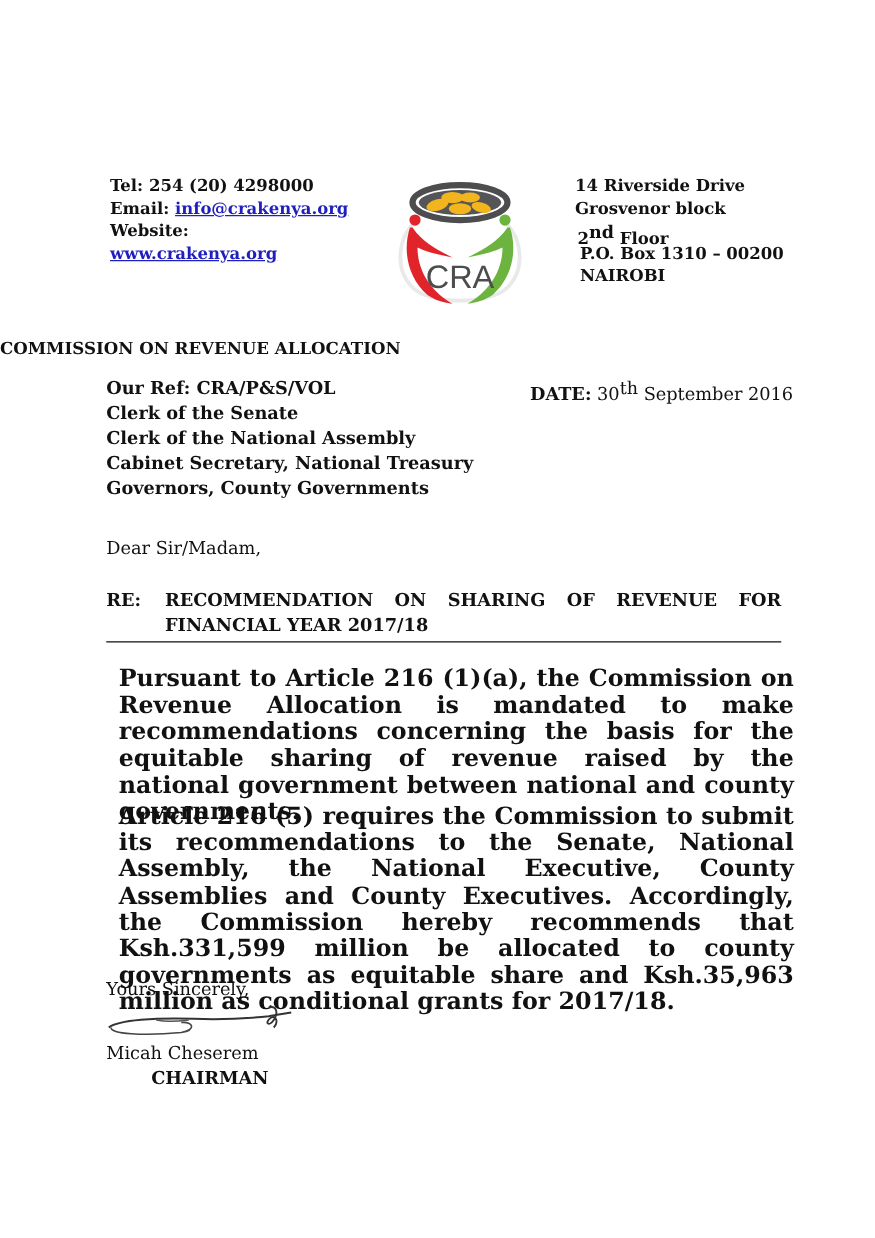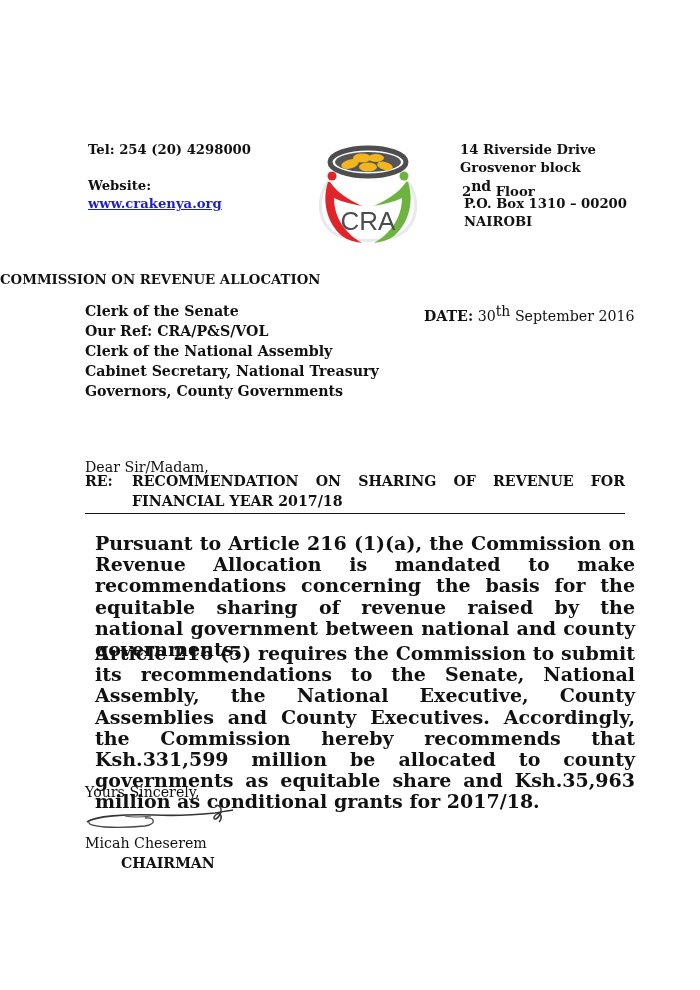--- a/index.html
+++ b/index.html
@@ -7,38 +7,41 @@
          font-family: "DejaVu Serif", serif; color: #111; }
   .abs { position: absolute; }
   .b { font-weight: bold; }
   .hdr { font-size: 13.2px; line-height: 18px; font-weight: bold; margin-top: 20px; }
   a.lnk { color: #1a0dab; color: #1f1fbf; text-decoration: underline; }
   .sup { font-size: 14px; vertical-align: 5px; }
   .addr-line { position: absolute; left: 0; white-space: nowrap; }
   .title { left: 0; width: 700px; top: 272px; font-size: 13.3px; font-weight: bold; }
   .recip { left: 85px; top: 301px; font-size: 14.2px; line-height: 20px; font-weight: bold; }
   .date { left: 424px; top: 301px; font-size: 14.2px; line-height: 20px; white-space: nowrap; }
-  .salute { left: 85px; top: 431px; font-size: 14.2px; margin-top: 28px; }
+  .salute { left: 85px; top: 431px; font-size: 14.2px; }
   .re { left: 85px; top: 471px; width: 540px; font-size: 14.2px; line-height: 20px; font-weight: bold; }
   .re-label { position: absolute; left: 0; top: 0; }
   .re-text { position: absolute; left: 47px; top: 0; width: 493px; text-align: justify; text-align-last: justify; }
   .re-text2 { position: absolute; left: 47px; top: 20px; white-space: nowrap; }
   .rule { left: 85px; top: 513px; width: 540px; height: 0; border-top: 1.3px solid #111; }
   .para { left: 95px; width: 540px; font-size: 19px; line-height: 21.2px; text-align: justify; font-weight: bold; }
   .p1 { top: 533px; }
   .p2 { top: 643px; }
   .closing { left: 85px; top: 784px; font-size: 14.2px; }
   .name { left: 85px; top: 833px; font-size: 14.2px; line-height: 20px; }
   .role { left: 85px; top: 853px; font-size: 14.2px; line-height: 20px; font-weight: bold; margin-left: 36px; }
 </style>
 </head>
 <body>
 
 <div class="abs hdr" style="left:88px; top:121px; width:220px; height:80px;">
   <div class="addr-line" style="top:0">Tel: 254 (20) 4298000</div>
+  <div class="addr-line" style="top:18px">
+    <span>Email: </span><a class="lnk">info@crakenya.org</a>
+  </div>
   <div class="addr-line" style="top:36px">Website:</div>
   <div class="addr-line" style="top:54px">
     <a class="lnk">www.crakenya.org</a>
   </div>
 </div>
 
 <div class="abs" style="left:312px; top:138px; width:112px; height:108px;">
   <svg width="112" height="108" viewBox="0 0 112 108">
 
     <path d="M22 38 C5 52 4 78 18 92 C32 106 80 106 94 92 C108 78 107 52 90 38" fill="none" stroke="#e9e9e9" stroke-width="3"></path>
@@ -66,22 +69,22 @@
   <div class="addr-line" style="top:0">14 Riverside Drive</div>
   <div class="addr-line" style="top:18px">Grosvenor block</div>
   <div class="addr-line" style="top:36px; left:2px"><span>2</span><span class="sup">nd</span><span> Floor</span></div>
   <div class="addr-line" style="top:54px; left:4px">P.O. Box 1310 – 00200</div>
   <div class="addr-line" style="top:72px; left:4px">NAIROBI</div>
 </div>
 
 <div class="abs title">COMMISSION ON REVENUE ALLOCATION</div>
 
 <div class="abs recip">
+  <div>Our Ref: CRA/P&amp;S/VOL</div>
   <div>Clerk of the Senate</div>
-  <div>Our Ref: CRA/P&amp;S/VOL</div>
   <div>Clerk of the National Assembly</div>
   <div>Cabinet Secretary, National Treasury</div>
   <div>Governors, County Governments</div>
 </div>
 
 <div class="abs date">
   <span class="b">DATE:</span><span> 30</span><span class="sup">th</span><span> September 2016</span>
 </div>
 
 <div class="abs salute">Dear Sir/Madam,</div>

